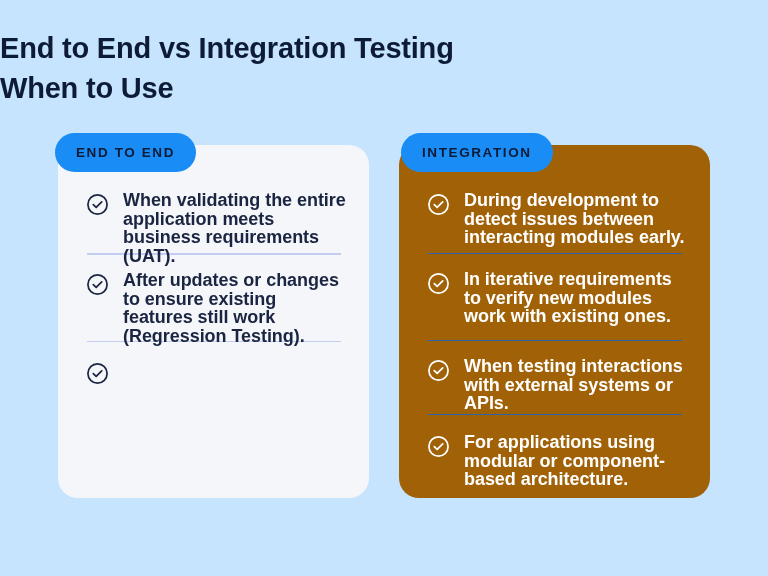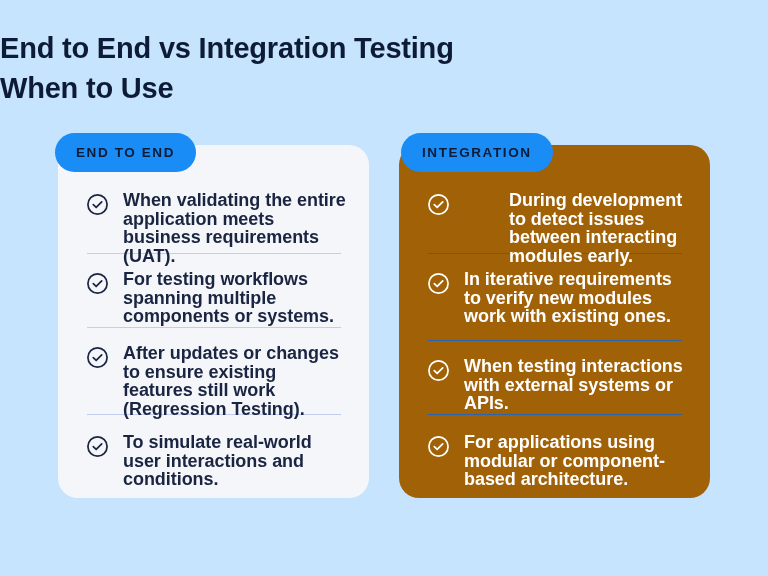--- a/index.html
+++ b/index.html
@@ -143,66 +143,56 @@
           <svg width="23" height="23" viewBox="0 0 24 24">
             <circle cx="12" cy="12" r="10" fill="none" stroke="#1a2542" stroke-width="1.8"></circle>
             <path d="M7.6 12.2 L10.6 15.1 L16.4 9.2" fill="none" stroke="#1a2542" stroke-width="1.8" stroke-linecap="round" stroke-linejoin="round"></path>
           </svg>
         </span>
         <span class="item-text">When validating the entire application meets business requirements (UAT).</span>
       </div>
 
       <div class="divider"></div>
 
-      <div class="item" style="height:73px;padding-top:16px;">
+
+      <div class="divider"></div>
+
+      <div class="item" style="height:86px;padding-top:16px;">
         <span class="item-icon">
           <svg width="23" height="23" viewBox="0 0 24 24">
             <circle cx="12" cy="12" r="10" fill="none" stroke="#1a2542" stroke-width="1.8"></circle>
             <path d="M7.6 12.2 L10.6 15.1 L16.4 9.2" fill="none" stroke="#1a2542" stroke-width="1.8" stroke-linecap="round" stroke-linejoin="round"></path>
           </svg>
         </span>
-        <span class="item-text">For testing workflows spanning multiple components or systems.</span>
-      </div>
-
-      <div class="divider"></div>
-
-      <div class="item" style="height:86px;padding-top:16px;">
+        <span class="item-text">After updates or changes to ensure existing features still work (Regression Testing).</span>
+      </div>
+
+      <div class="divider"></div>
+
+      <div class="item" style="height:62px;padding-top:18px;">
         <span class="item-icon">
           <svg width="23" height="23" viewBox="0 0 24 24">
             <circle cx="12" cy="12" r="10" fill="none" stroke="#1a2542" stroke-width="1.8"></circle>
             <path d="M7.6 12.2 L10.6 15.1 L16.4 9.2" fill="none" stroke="#1a2542" stroke-width="1.8" stroke-linecap="round" stroke-linejoin="round"></path>
           </svg>
         </span>
-        <span class="item-text">After updates or changes to ensure existing features still work (Regression Testing).</span>
-      </div>
-
-      <div class="divider"></div>
-
-      <div class="item" style="height:62px;padding-top:18px;">
-        <span class="item-icon">
-          <svg width="23" height="23" viewBox="0 0 24 24">
-            <circle cx="12" cy="12" r="10" fill="none" stroke="#1a2542" stroke-width="1.8"></circle>
-            <path d="M7.6 12.2 L10.6 15.1 L16.4 9.2" fill="none" stroke="#1a2542" stroke-width="1.8" stroke-linecap="round" stroke-linejoin="round"></path>
-          </svg>
-        </span>
-        <span class="item-text">To simulate real-world user interactions and conditions.</span>
       </div>
 
     </div>
   </div>
 
   <div class="card card-right">
 
     <div class="badge badge-right">
       <span class="badge-text">INTEGRATION</span>
     </div>
 
     <div class="list">
 
-      <div class="item" style="height:62px;gap:45px;">
+      <div class="item" style="height:62px;">
         <span class="item-icon">
           <svg width="23" height="23" viewBox="0 0 24 24">
             <circle cx="12" cy="12" r="10" fill="none" stroke="#ffffff" stroke-width="1.8"></circle>
             <path d="M7.6 12.2 L10.6 15.1 L16.4 9.2" fill="none" stroke="#ffffff" stroke-width="1.8" stroke-linecap="round" stroke-linejoin="round"></path>
           </svg>
         </span>
         <span class="item-text">During development to detect issues between interacting modules early.</span>
       </div>
 
       <div class="divider"></div>

